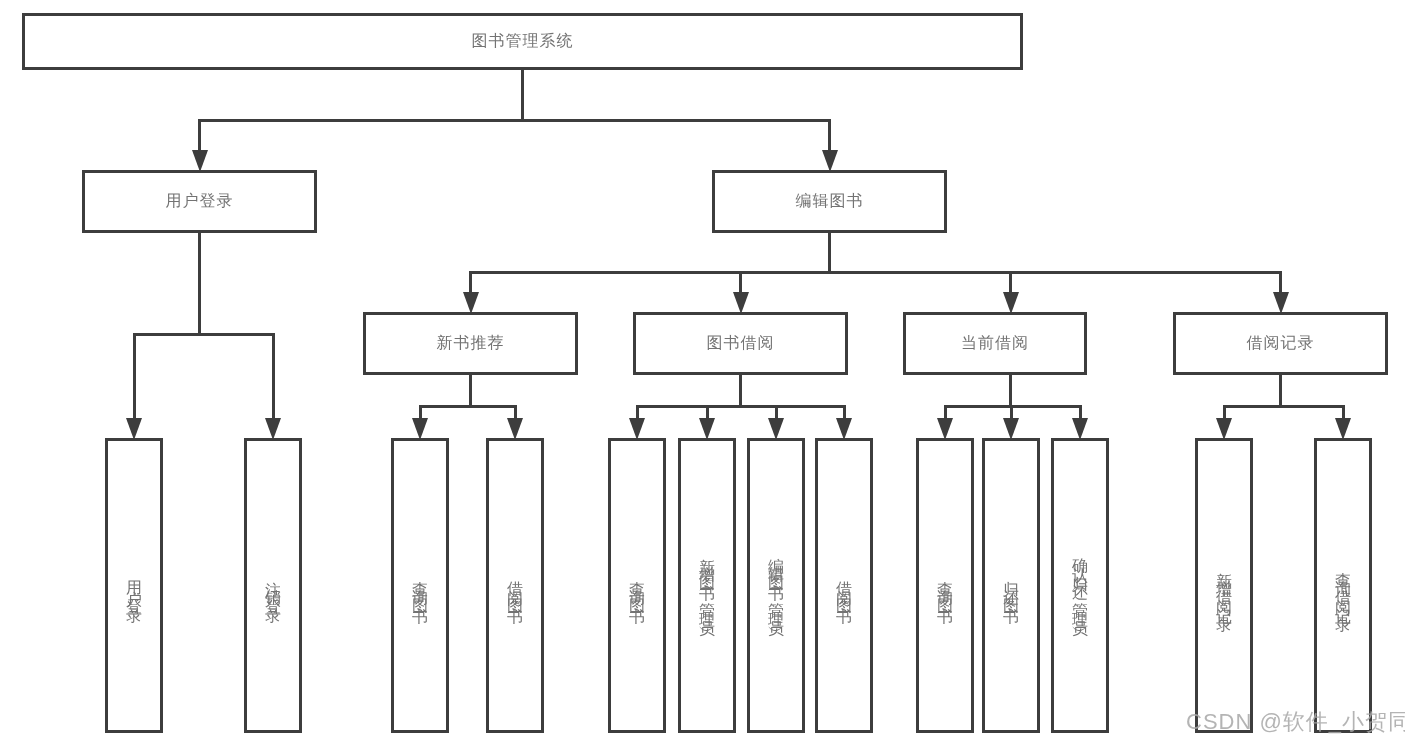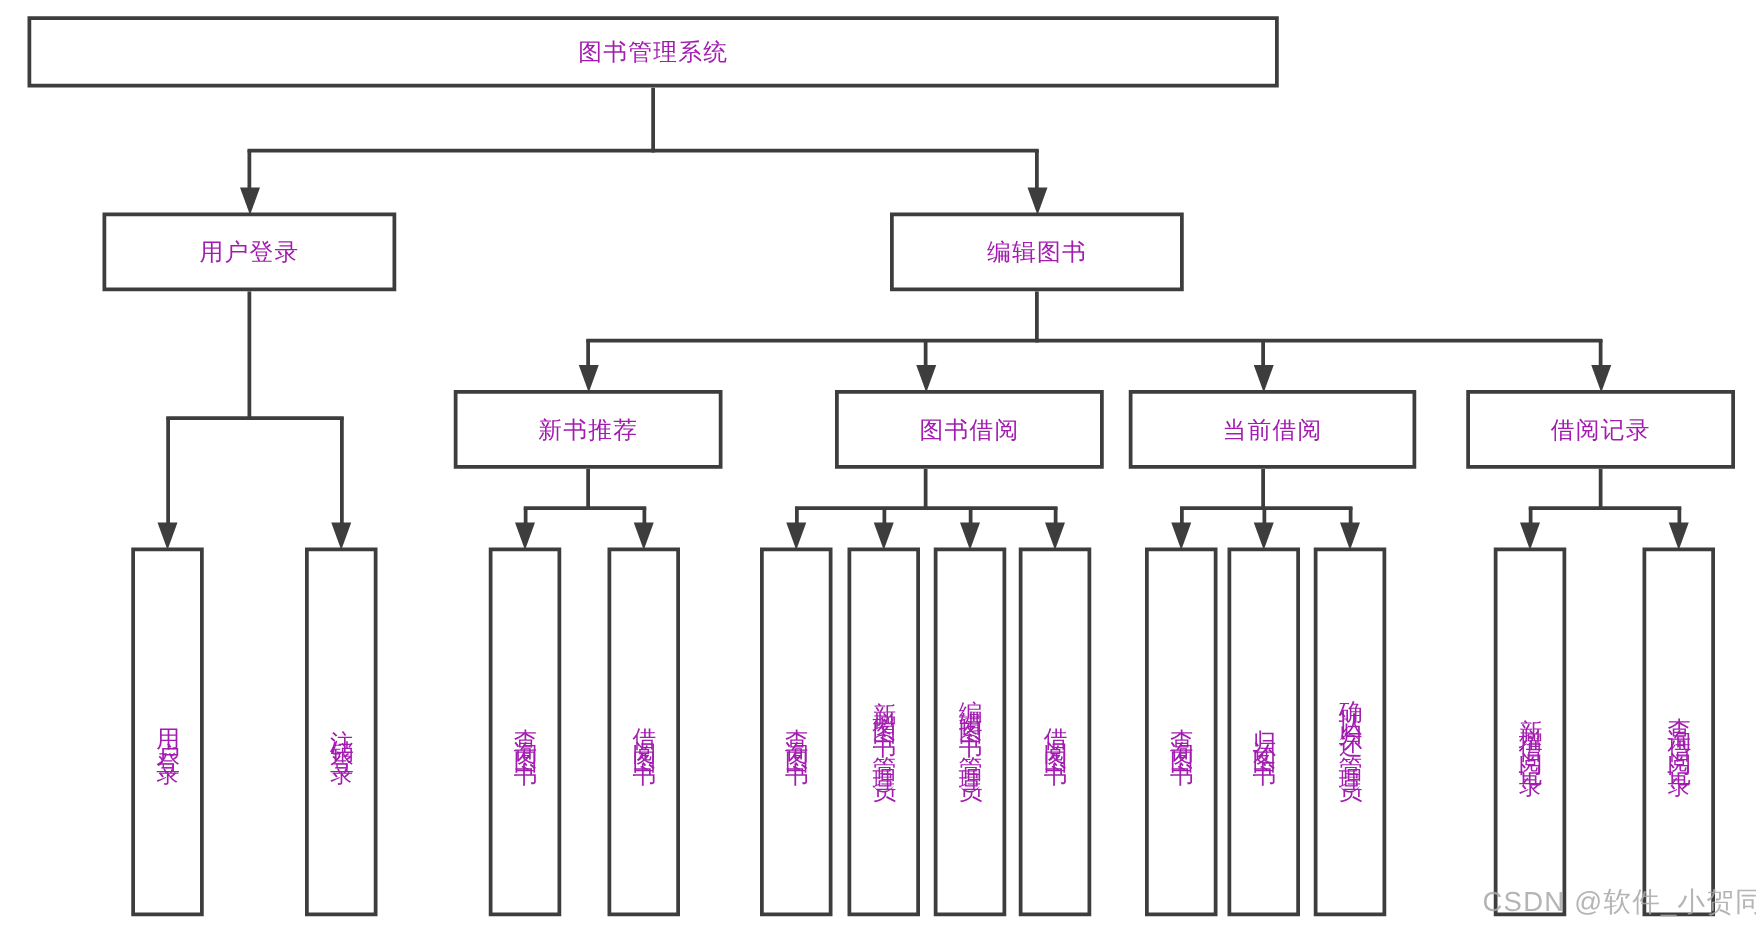--- a/index.html
+++ b/index.html
@@ -16,22 +16,22 @@
     overflow: hidden;
   }
   .node {
     position: absolute;
     box-sizing: border-box;
     border: 3px solid #3d3d3d;
     background: #ffffff;
     display: flex;
     align-items: center;
     justify-content: center;
-    color: #a21caf;
-    font-size: 19px;
+    color: #737373;
+    font-size: 16px;
     letter-spacing: 1px;
     z-index: 2;
   }
   .node .lbl {
     white-space: nowrap;
   }
   .node.v .lbl {
     writing-mode: vertical-rl;
     white-space: normal;
     letter-spacing: 9px;
@@ -133,24 +133,24 @@
       </div>
       <div class="node v" style="left: 105px; top: 438px; width: 58px; height: 295px;">
         <span class="lbl">用户登录</span>
       </div>
       <div class="node v" style="left: 244px; top: 438px; width: 58px; height: 295px;">
         <span class="lbl">注销登录</span>
       </div>
       <div class="node" style="left: 363px; top: 312px; width: 215px; height: 63px;">
         <span class="lbl">新书推荐</span>
       </div>
-      <div class="node" style="left: 633px; top: 312px; width: 215px; height: 63px; margin-left: 35px;">
+      <div class="node" style="left: 633px; top: 312px; width: 215px; height: 63px;">
         <span class="lbl">图书借阅</span>
       </div>
-      <div class="node" style="left: 903px; top: 312px; width: 230px; height: 63px;">
+      <div class="node" style="left: 903px; top: 312px; width: 184px; height: 63px;">
         <span class="lbl">当前借阅</span>
       </div>
       <div class="node" style="left: 1173px; top: 312px; width: 215px; height: 63px;">
         <span class="lbl">借阅记录</span>
       </div>
       <div class="node v" style="left: 391px; top: 438px; width: 58px; height: 295px;">
         <span class="lbl">查询图书</span>
       </div>
       <div class="node v" style="left: 486px; top: 438px; width: 58px; height: 295px;">
         <span class="lbl">借阅图书</span>

